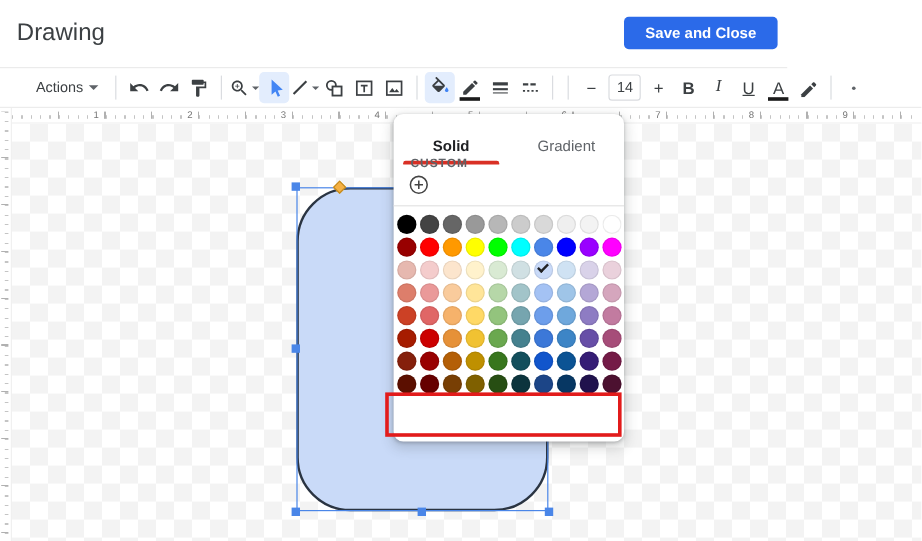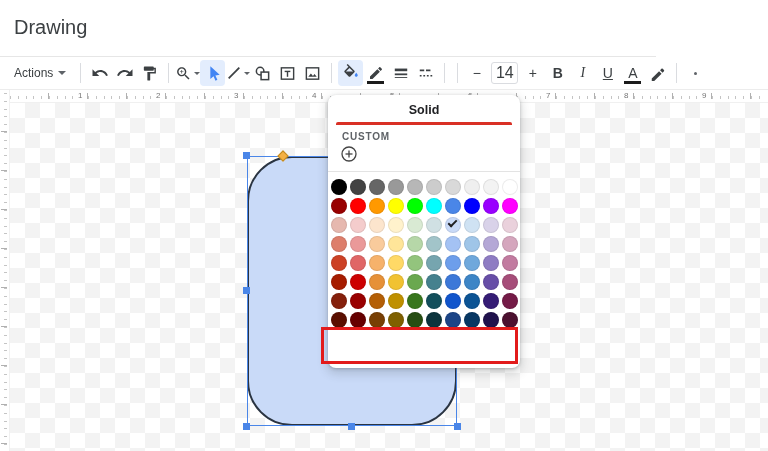--- a/index.html
+++ b/index.html
@@ -11,34 +11,34 @@
   .header { position:absolute; left:0; top:0; width:656px; height:57px; background:#fff;
             border-bottom:1px solid #e6e6e6; z-index:20; }
   .page-title { position:absolute; left:14px; top:16px; font-size:20px; color:#3c4043; }
   .autosave { position:absolute; left:197px; top:22px; font-size:11px; color:#9aa0a6; }
   .save-btn { position:absolute; right:8px; top:14px; width:128px; height:27px;
               background:var(--accent); color:#fff; border:none; border-radius:4px;
               font-size:12.5px; font-weight:bold; font-family:inherit; cursor:pointer; }
 
   
   .toolbar { position:absolute; left:0; top:57px; width:768px; height:33px; background:#fff;
-             border-bottom:1px solid #ececec; display:flex; align-items:center; padding:0 6px;
+             border-bottom:1px solid #ececec; display:flex; align-items:center; padding:0 22px;
              z-index:20; }
   .tbtn { height:26px; min-width:25px; display:flex; align-items:center; justify-content:center;
           border-radius:4px; position:relative; flex:0 0 auto; }
   .tbtn.active { background:var(--toolbar-active-bg); }
   .sep { width:1px; height:20px; background:#dadce0; margin:0 6px; flex:0 0 auto; }
   .actions { display:flex; align-items:center; gap:5px; padding:0 8px; font-size:12px; color:#3c4043; }
   .caret { width:0; height:0; border-left:4px solid transparent; border-right:4px solid transparent;
            border-top:4px solid #5f6368; display:inline-block; }
   .mini-caret { margin-left:2px; }
   .underbar { position:absolute; left:4px; right:4px; bottom:2px; height:3px; background:#1b1b1b; }
   .font-name { display:flex; align-items:center; gap:26px; padding:0 8px; font-size:13px; color:#3c4043; min-width:86px; }
   .size-box { width:27px; height:22px; border:1px solid #dadce0; border-radius:3px; display:flex;
-              align-items:center; justify-content:center; font-size:16px; color:#3c4043; margin:0 2px; }
+              align-items:center; justify-content:center; font-size:12px; color:#3c4043; margin:0 2px; }
   .fmt { font-size:14px; color:#3c4043; width:24px; }
   .fmt.b { font-weight:bold; }
   .fmt.i { font-style:italic; font-family:"Liberation Serif", serif; }
   .fmt.u span { text-decoration:underline; }
   .dots { display:flex; gap:3px; padding:0 6px; }
   .dots i { width:3px; height:3px; border-radius:50%; background:#5f6368; }
 
   
   .ruler-h { position:absolute; left:0; top:90px; width:768px; height:13px; background:#fff; z-index:3;
              border-bottom:1px solid #f0f0f0; }
@@ -67,21 +67,21 @@
   .h-tl{left:-4px;top:-4px;} .h-tm{left:calc(50% - 4px);top:-4px;} .h-tr{right:-4px;top:-4px;}
   .h-ml{left:-4px;top:calc(50% - 4px);} .h-mr{right:-4px;top:calc(50% - 4px);}
   .h-bl{left:-4px;bottom:-4px;} .h-bm{left:calc(50% - 4px);bottom:-4px;} .h-br{right:-4px;bottom:-4px;}
   .adjust-handle { position:absolute; width:8px; height:8px; background:var(--adjust-handle);
                    border:1px solid #c28a1e; transform:rotate(45deg); left:32px; top:-4px; z-index:4; }
 
   
   .popup { position:absolute; left:328px; top:95px; width:192px; height:273px; background:#fff;
            border-radius:8px; z-index:10;
            box-shadow:0 1px 3px rgba(60,64,67,.3), 0 4px 10px 2px rgba(60,64,67,.18); }
-  .tabs { position:absolute; left:0; top:0; width:100%; height:30px; display:flex; }
+  .tabs { position:absolute; left:0; top:12px; width:100%; height:30px; display:flex; }
   .tab { flex:1; display:flex; align-items:center; justify-content:center; font-size:12.5px;
          color:#5f6368; position:relative; }
   .tab.active { color:#202124; font-weight:bold; }
   .tab.active .tab-underline { position:absolute; left:8px; right:8px; bottom:0; height:3px;
          background:var(--tab-underline); border-radius:2px 2px 0 0; }
   .custom-label { position:absolute; left:14px; top:36px; font-size:10px; font-weight:bold;
                   letter-spacing:.8px; color:#5f6368; }
   .add-custom { position:absolute; left:12px; top:50px; width:18px; height:18px; display:flex; }
   .pp-divider { position:absolute; left:0; top:76px; width:100%; height:1px; background:#e3e3e3; }
   .palette { position:absolute; left:0; top:82px; width:100%; display:grid;
@@ -101,20 +101,21 @@
 
   svg { display:block; }
 </style>
 </head>
 <body>
 
 <div class="app">
 
   <div class="header">
     <div class="page-title">Drawing</div>
+    <button class="save-btn">Save and Close</button>
   </div>
 
   <div class="toolbar">
     <div class="tbtn actions">
       <span>Actions</span>
       <span class="caret"></span>
     </div>
     <div class="sep"></div>
 
     <div class="tbtn">
@@ -288,20 +289,23 @@
     <div class="handle h-bm"></div>
     <div class="handle h-br"></div>
     <div class="adjust-handle"></div>
   </div>
 
   <div class="popup">
     <div class="tabs">
       <div class="tab active">
         <span>Solid</span>
         <span class="tab-underline"></span>
+      </div>
+      <div class="tab">
+        <span>Gradient</span>
       </div>
     </div>
     <div class="custom-label">CUSTOM</div>
     <div class="add-custom">
       <span>
         <svg width="18" height="18" viewBox="0 0 18 18">
             <circle cx="9" cy="9" r="7" fill="none" stroke="#444" stroke-width="1.3"></circle>
             <line x1="9" y1="5.5" x2="9" y2="12.5" stroke="#444" stroke-width="1.3"></line>
             <line x1="5.5" y1="9" x2="12.5" y2="9" stroke="#444" stroke-width="1.3"></line>
           </svg>

